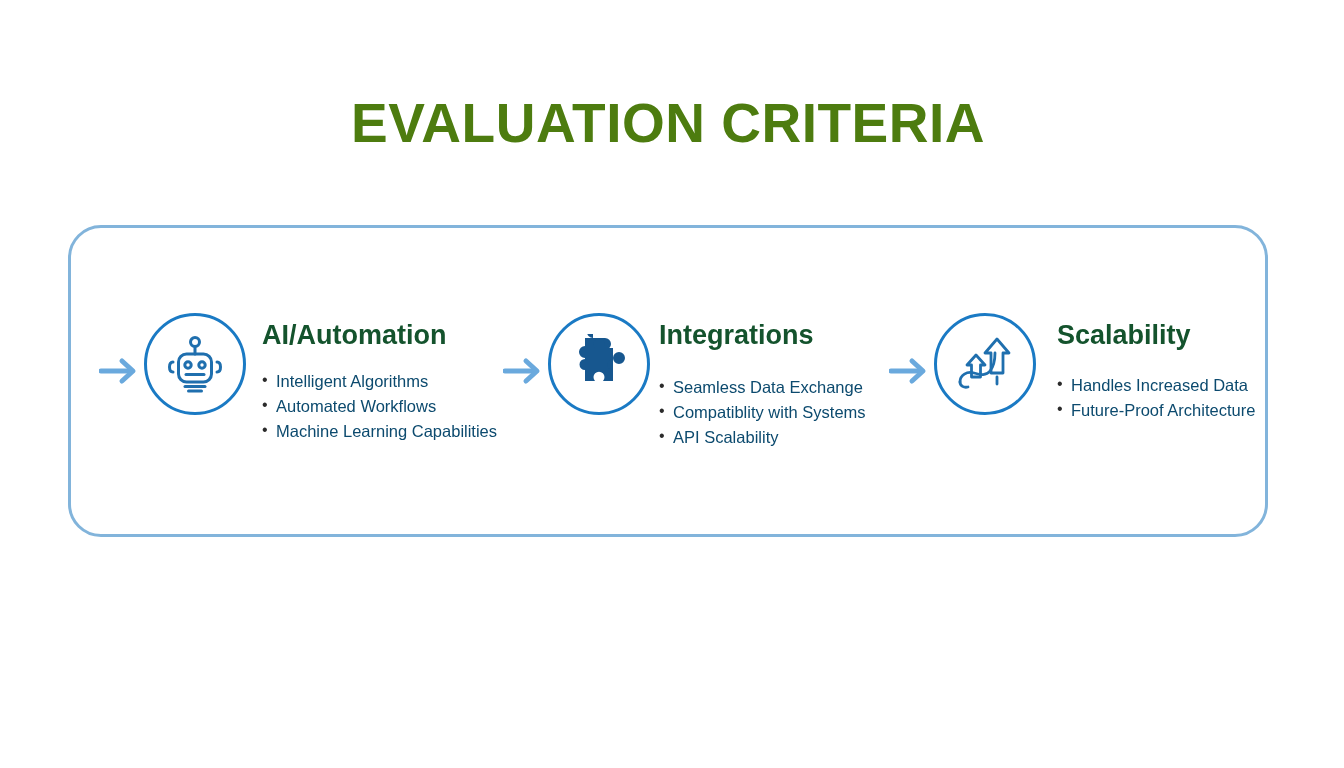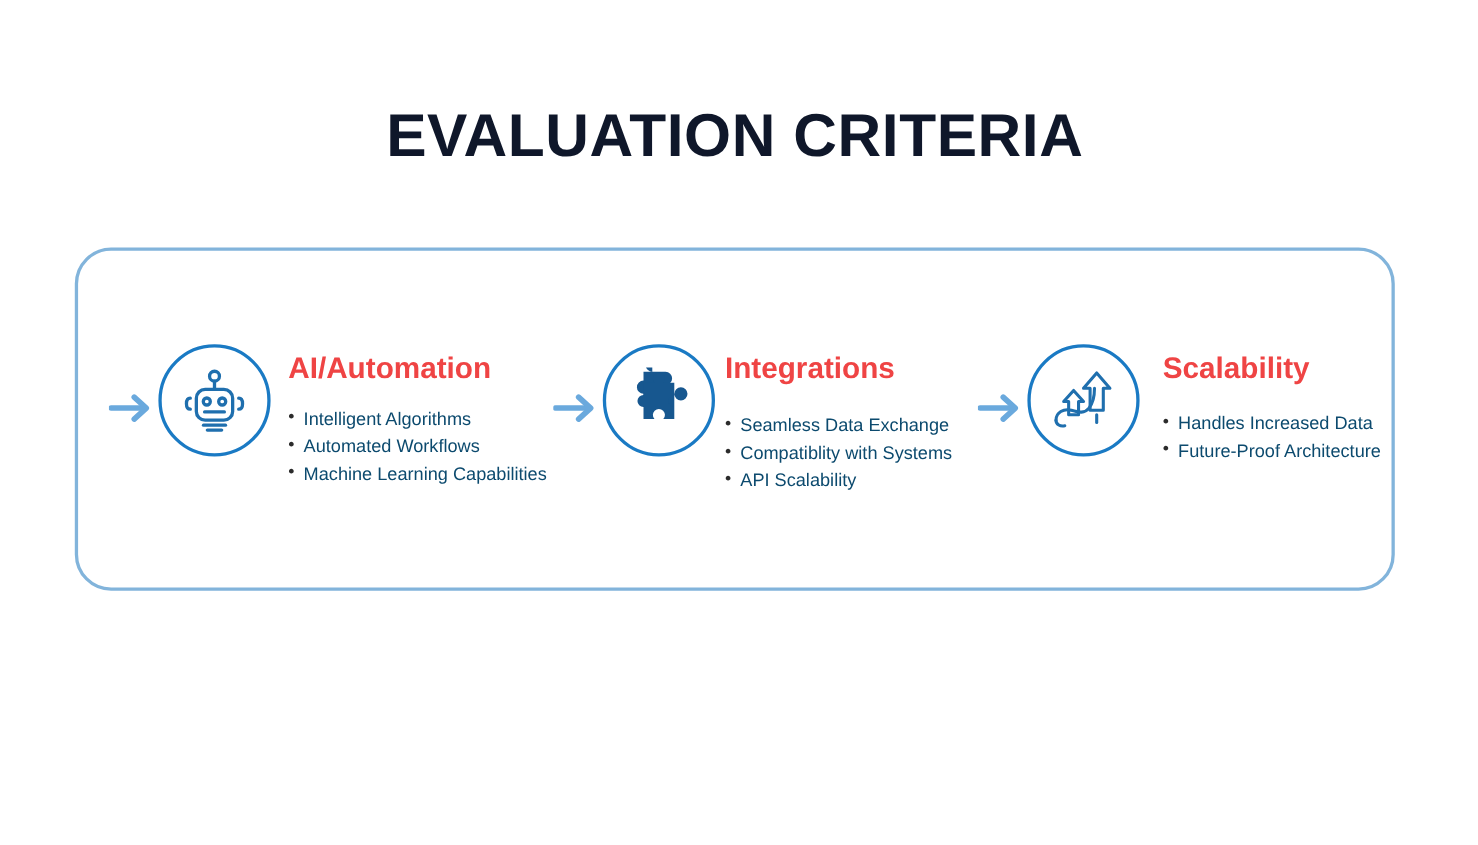--- a/index.html
+++ b/index.html
@@ -18,21 +18,21 @@
   
   .slide-title {
     position: absolute;
     left: 0;
     top: 93px;
     width: 1336px;
     text-align: center;
     font-size: 55px;
     font-weight: bold;
     letter-spacing: 0.5px;
-    color: #0f172a;
+    color: #4d7c0f;
     line-height: 1.1;
     white-space: nowrap;
   }
 
   
   .criteria-panel {
     position: absolute;
     left: 68px;
     top: 225px;
     width: 1200px;
@@ -81,21 +81,21 @@
     left: 163px;
     top: 92px;
     width: 250px;
   }
   .group-2 .text-block { left: 156px; }
   .group-3 .text-block { left: 168px; }
 
   .group-heading {
     font-size: 27px;
     font-weight: bold;
-    color: #ef4444;
+    color: #14532d;
     line-height: 1.15;
     margin: 0 0 18px 0;
     white-space: nowrap;
   }
   .group-2 .group-heading { margin-bottom: 24px; }
   .group-3 .group-heading { margin-bottom: 22px; }
 
   .bullet-list {
     list-style: none;
     margin: 0;

